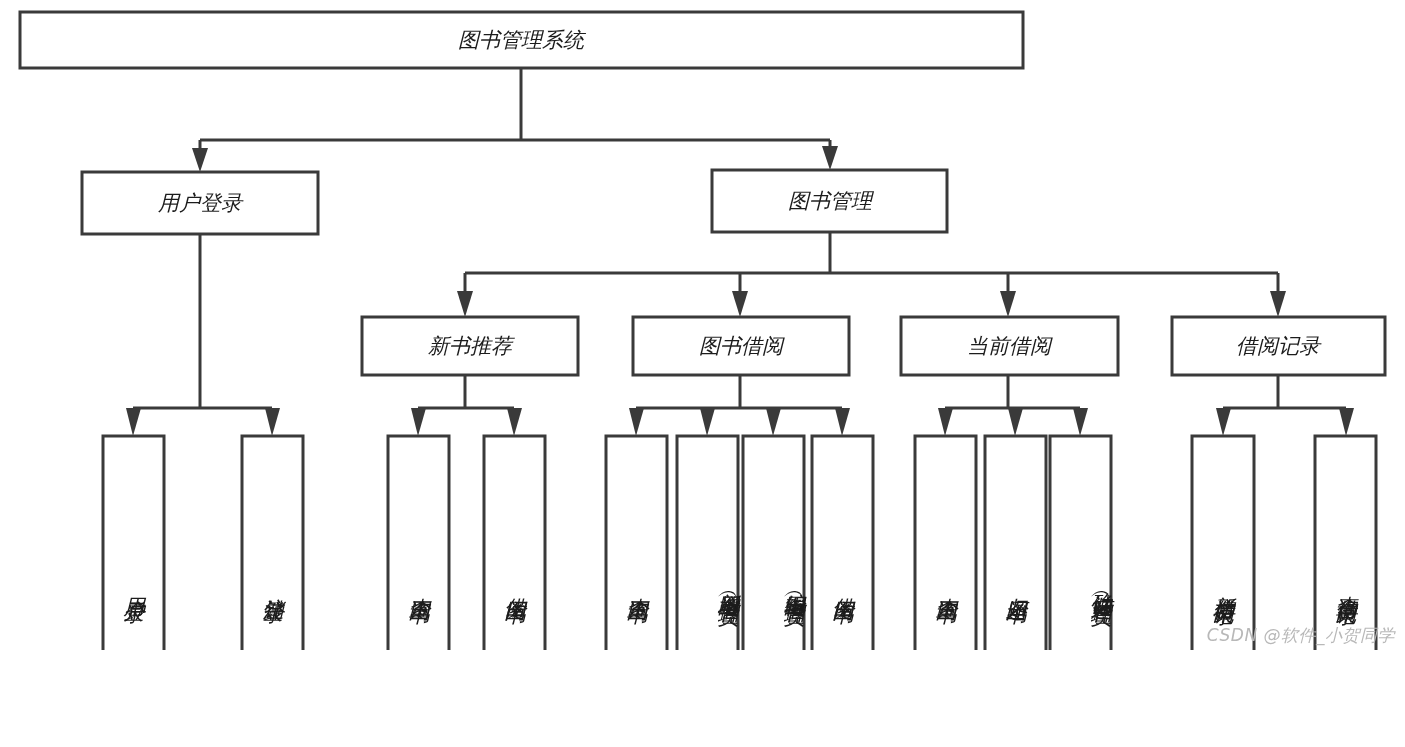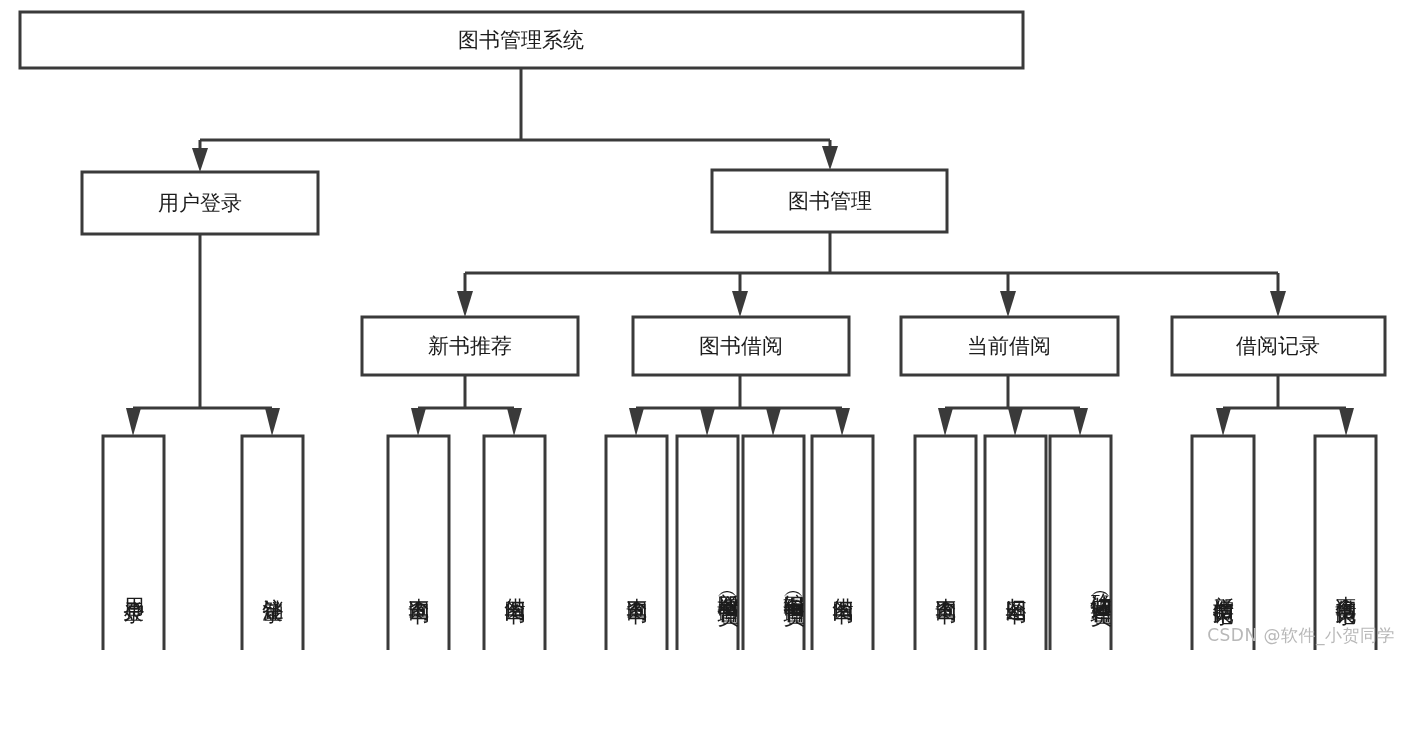--- a/index.html
+++ b/index.html
@@ -9,20 +9,21 @@
   }
   body {
     font-family: "DejaVu Sans", "Liberation Sans", sans-serif;
   }
   #diagram-root {
     position: relative;
     width: 1405px;
     height: 650px;
     background: #ffffff;
     overflow: hidden;
+    font-style: italic;
   }
   svg#flow {
     position: absolute;
     left: 0;
     top: 0;
     width: 1405px;
     height: 747px;
     display: block;
   }
   .node-box {

